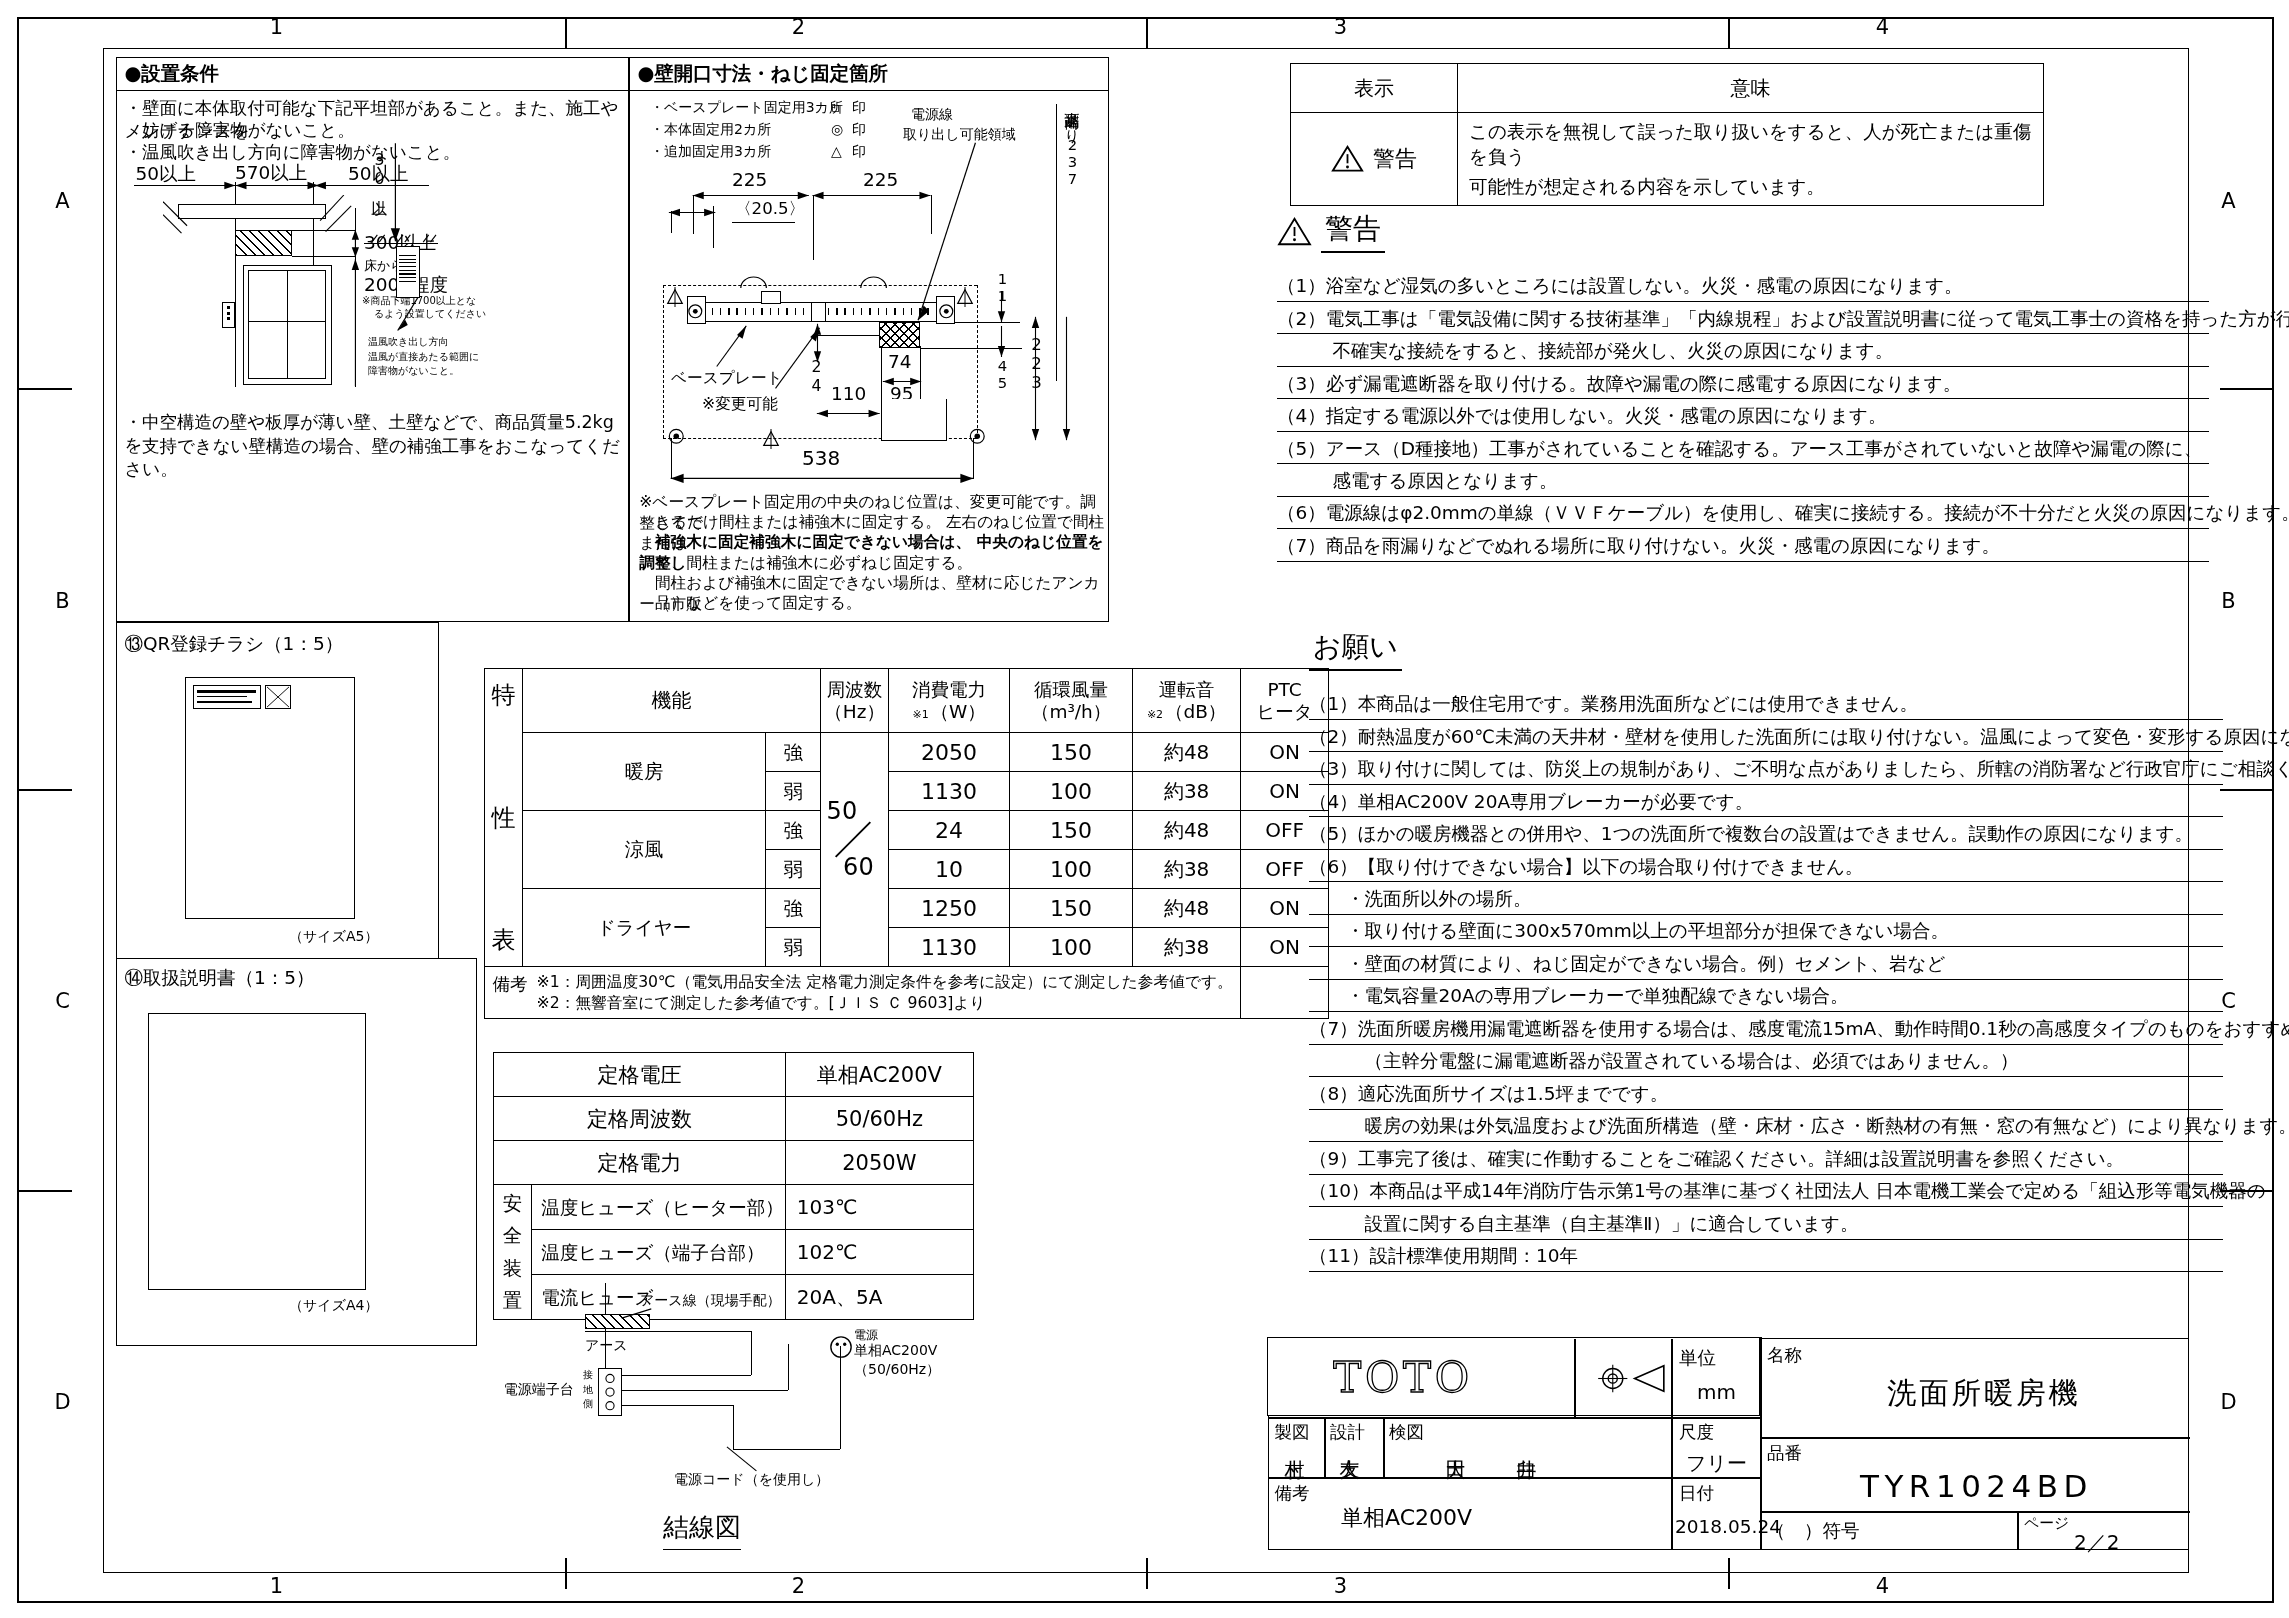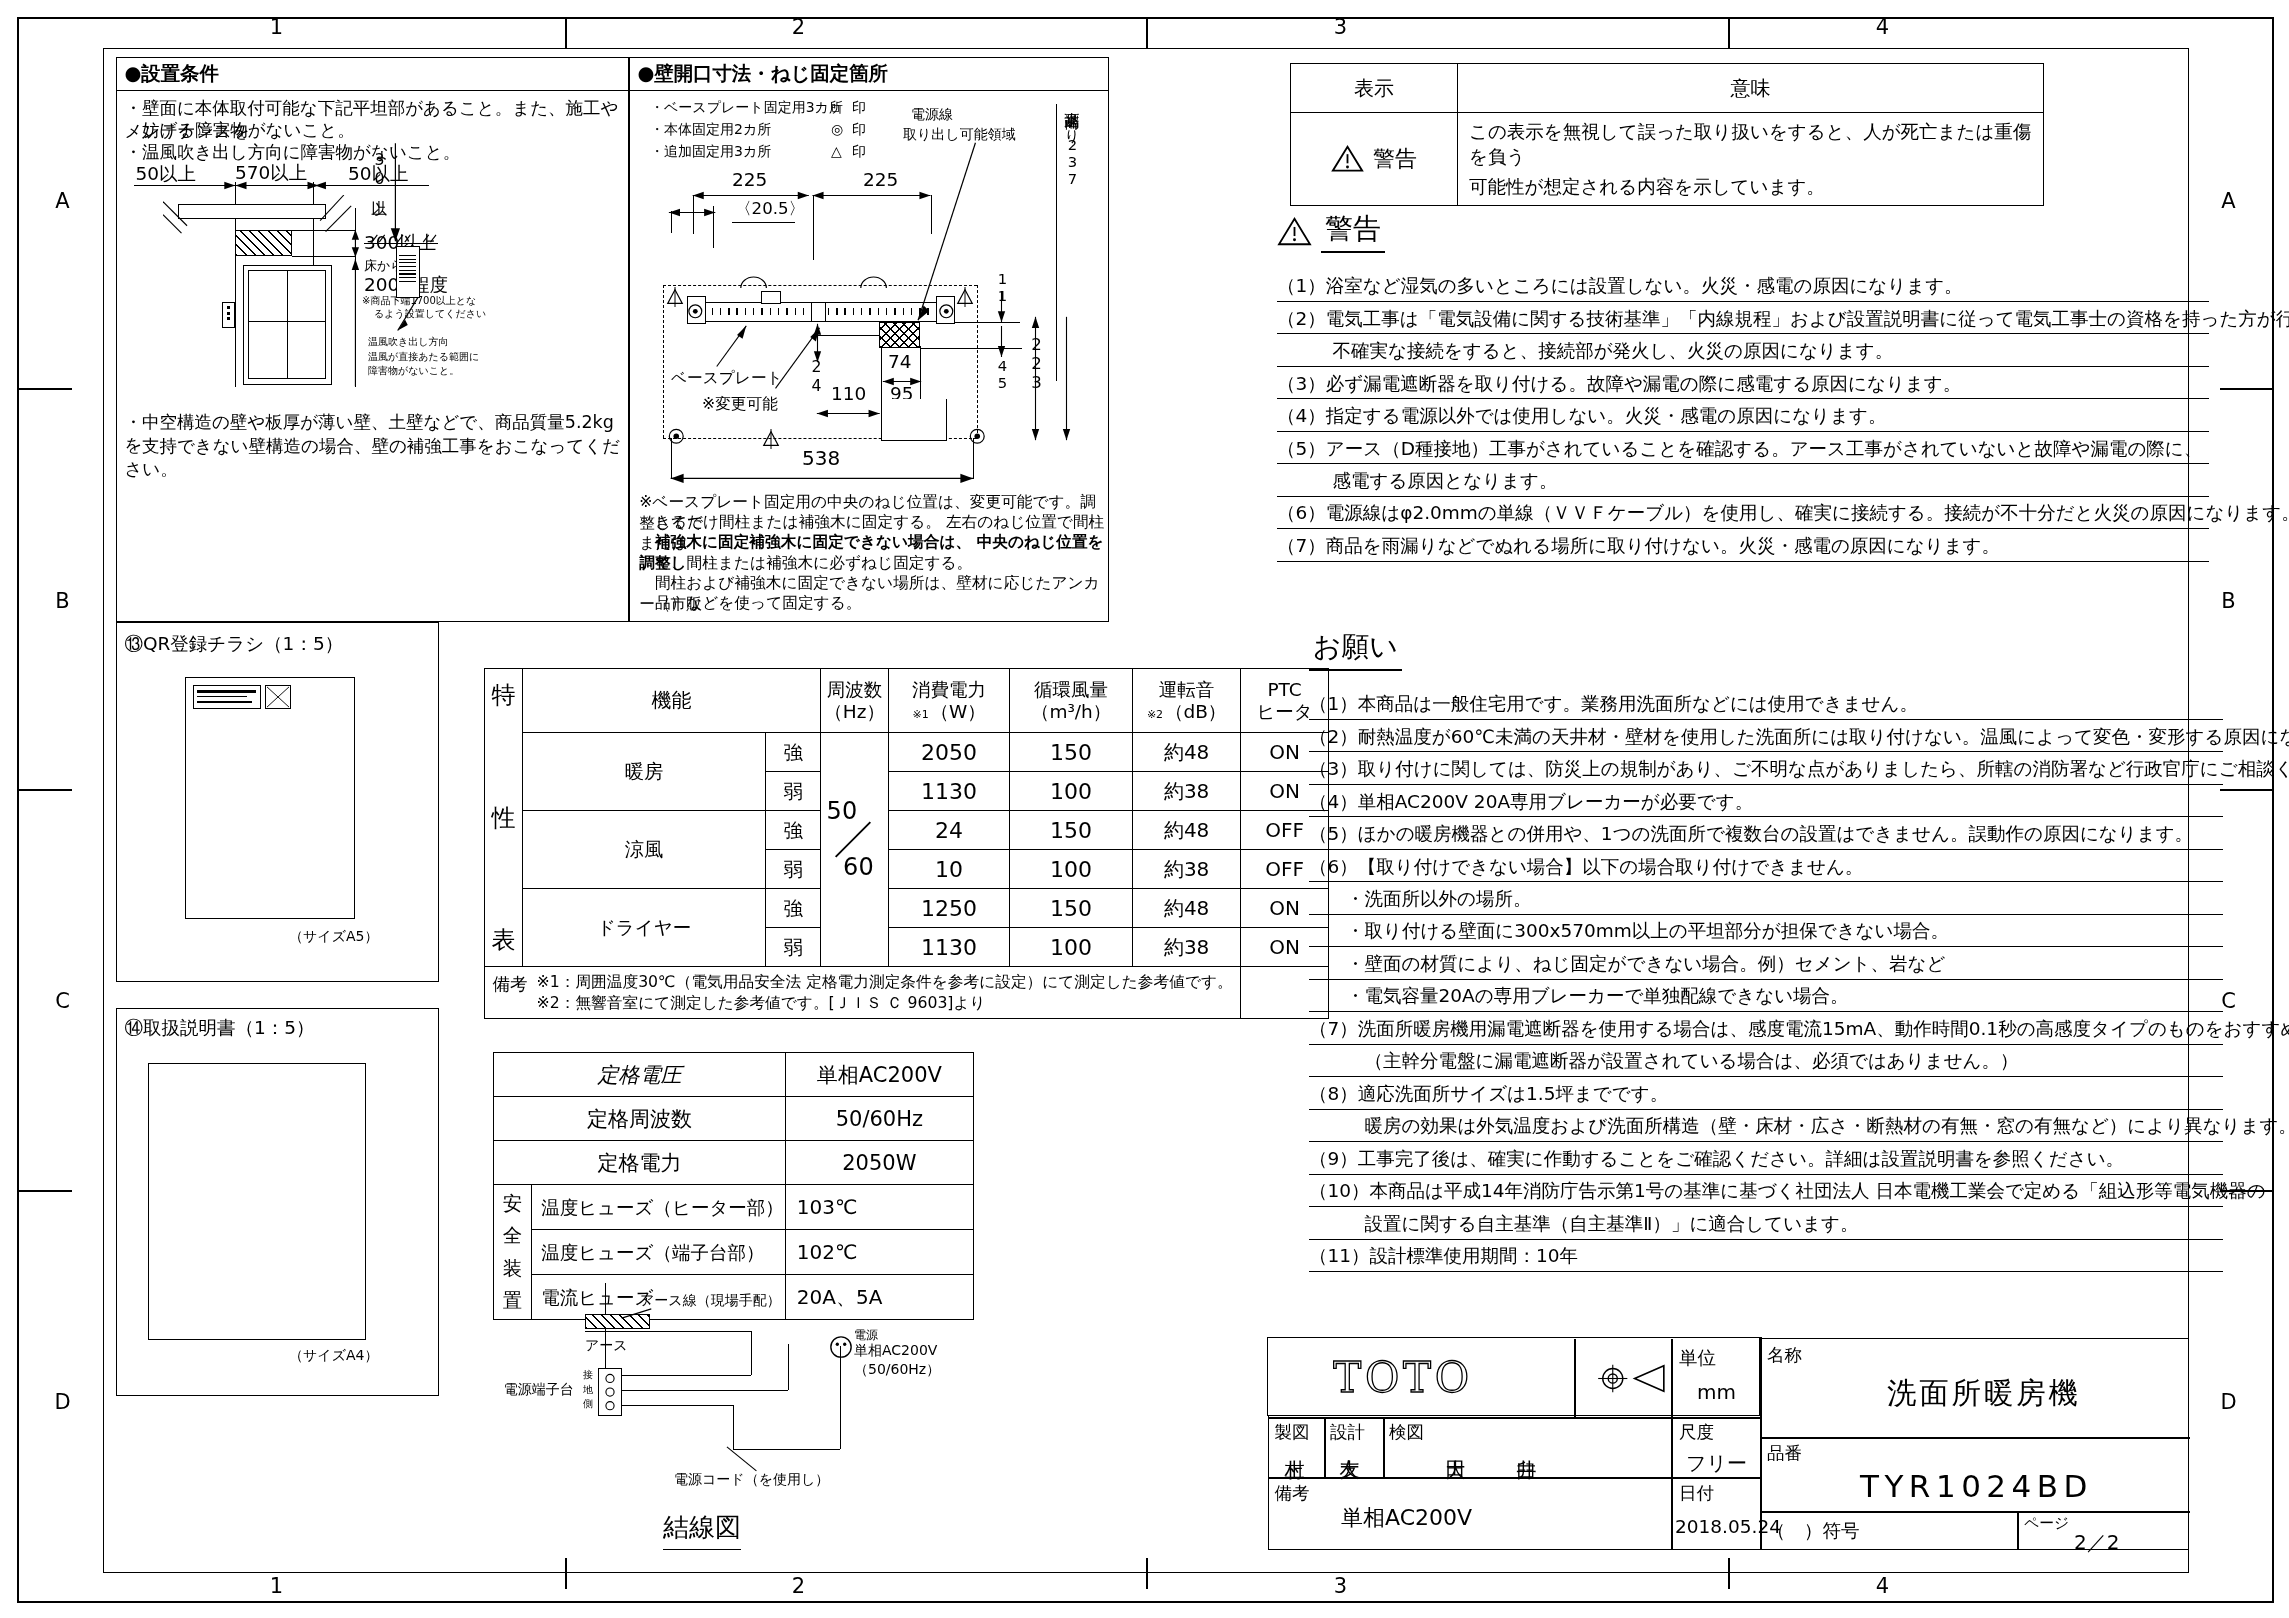--- a/index.html
+++ b/index.html
@@ -376,21 +376,21 @@
     <div class="abs box" style="left:79px;top:7.4px;width:26px;height:24px;background:#fff;">
       <svg width="24" height="22" style="display:block" viewBox="0 0 26 24">
           <line x1="1" y1="1" x2="25" y2="23" stroke="#000" stroke-width="1"></line>
           <line x1="25" y1="1" x2="1" y2="23" stroke="#000" stroke-width="1"></line>
         </svg>
     </div>
   </div>
   <div class="abs jp t15" style="left:172px;top:305px;">（サイズA5）</div>
 </div>
 
-<div class="abs panel" id="panel-manual" style="left:116px;top:1008px;width:323px;height:388px;">
+<div class="abs panel" id="panel-manual" style="left:116px;top:958px;width:361px;height:388px;">
   <div class="abs jp t20" style="left:7.4px;top:5.5px;">⑭取扱説明書（1：5）</div>
   <div class="abs box" style="left:31px;top:54px;width:218px;height:277px;"></div>
   <div class="abs jp t15" style="left:172px;top:338px;">（サイズA4）</div>
 </div>
 
 <div class="abs" id="spec-table-wrap" style="left:484px;top:668px;">
   <table class="grid jp" style="border:1.8px solid #000;">
     <tbody>
         <tr>
       <td rowspan="7" style="width:37px;padding:0;border-right:1.8px solid #000;">
@@ -495,21 +495,21 @@
       </td>
     </tr>
   </tbody>
     </table>
 </div>
 
 <div class="abs" id="rating-table-wrap" style="left:493px;top:1052px;">
   <table class="grid jp" style="border:1.8px solid #000;">
     <tbody>
         <tr>
-      <td colspan="2" style="width:279px;height:41px;font-size:21px;font-style:italic;">定格電圧</td>
+      <td colspan="2" style="width:279px;height:41px;font-size:21px;">定格電圧</td>
       <td style="width:185px;font-size:21px;">単相AC200V</td>
     </tr>
     <tr>
       <td colspan="2" style="height:41px;font-size:21px;">定格周波数</td>
       <td style="font-size:21px;">50/60Hz</td>
     </tr>
     <tr>
       <td colspan="2" style="height:41px;font-size:21px;">定格電力</td>
       <td style="font-size:21px;">2050W</td>
     </tr>

